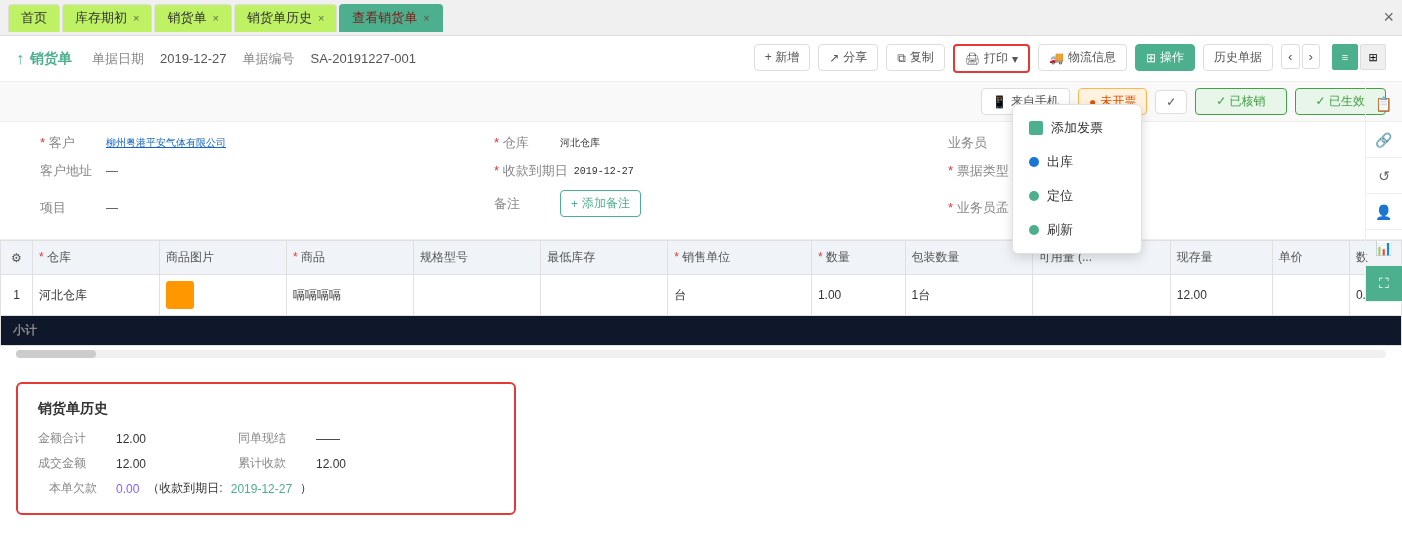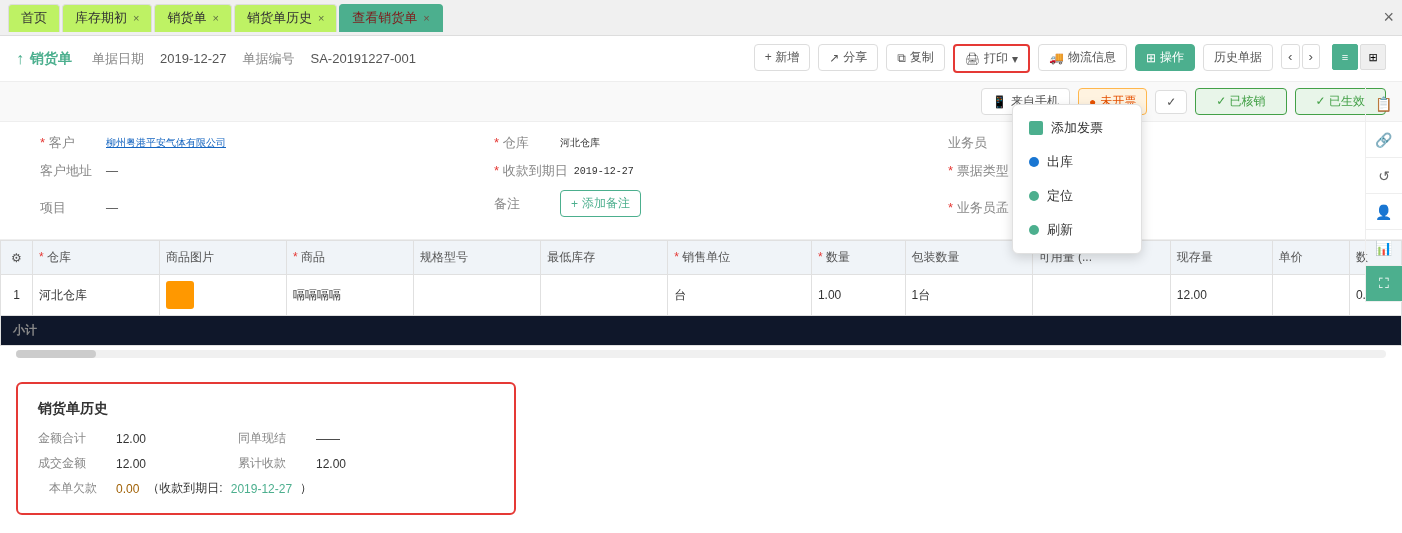--- a/index.html
+++ b/index.html
@@ -74,21 +74,21 @@
     
     .payment-box {
       border: 2px solid #e53935; border-radius: 6px; padding: 16px 20px;
       margin: 12px 16px; display: inline-block; min-width: 500px;
     }
     .payment-title { font-size: 14px; font-weight: bold; margin-bottom: 12px; }
     .payment-grid { display: grid; grid-template-columns: 200px 200px; gap: 8px 0; font-size: 12px; }
     .payment-row { display: flex; align-items: center; gap: 8px; }
     .payment-label { color: #888; min-width: 70px; }
     .payment-value { color: #333; }
-    .payment-value.red { color: #a16207; }
+    .payment-value.red { color: #8b5cf6; }
     .payment-value.green-link { color: #4CAF8E; }
 
     
     .dropdown-menu {
       position: absolute; right: 260px; top: 68px; background: #fff;
       border: 1px solid #e0e0e0; border-radius: 6px; box-shadow: 0 4px 12px rgba(0,0,0,0.15);
       z-index: 100; min-width: 130px; padding: 6px 0;
     }
     .dropdown-item {
       display: flex; align-items: center; padding: 8px 16px; cursor: pointer; font-size: 13px;

